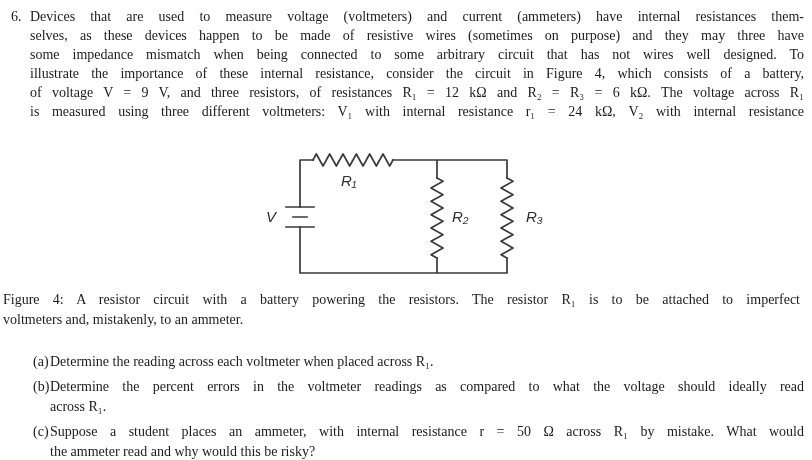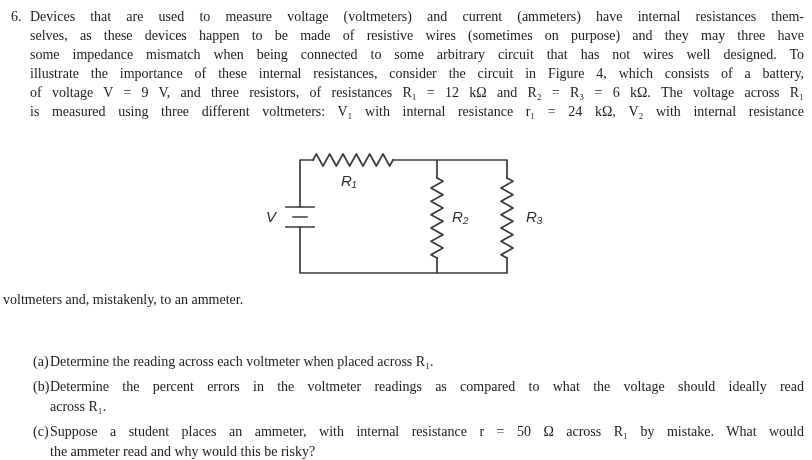--- a/index.html
+++ b/index.html
@@ -36,21 +36,21 @@
 <body>
 
 <div>
 
   <section class="problem">
     <span class="pnum">6.</span>
     <div class="ptext">
       <div class="jl">Devices that are used to measure voltage (voltmeters) and current (ammeters) have internal resistances them-</div>
       <div class="jl">selves, as these devices happen to be made of resistive wires (sometimes on purpose) and they may three have</div>
       <div class="jl">some impedance mismatch when being connected to some arbitrary circuit that has not wires well designed. To</div>
-      <div class="jl">illustrate the importance of these internal resistances, consider the circuit in Figure 4, which consists of a battery,</div>
+      <div class="jl">illustrate the importance of these internal resistance, consider the circuit in Figure 4, which consists of a battery,</div>
       <div class="jl">of voltage V = 9 V, and three resistors, of resistances R₁ = 12 kΩ and R₂ = R₃ = 6 kΩ. The voltage across R₁</div>
       <div class="jl">is measured using three different voltmeters: V₁ with internal resistance r₁ = 24 kΩ, V₂ with internal resistance</div>
     </div>
   </section>
 
   <figure class="circuit">
     <svg width="300" height="140" viewBox="0 0 300 140">
       <defs>
         <path id="rzig" d="M0,0 L3.33,-6 L10,6 L16.67,-6 L23.33,6 L30,-6 L36.67,6 L43.33,-6 L50,6 L56.67,-6 L63.33,6 L70,-6 L76.67,6 L80,0"></path>
       </defs>
@@ -65,20 +65,21 @@
         <use href="#rzig" transform="translate(247,32) rotate(90)"></use>
       </g>
       <text class="circ-label" x="6" y="76">V</text>
       <text class="circ-label" x="81" y="40">R₁</text>
       <text class="circ-label" x="192" y="76">R₂</text>
       <text class="circ-label" x="266" y="76">R₃</text>
     </svg>
   </figure>
 
   <section class="caption">
+    <div class="jl">Figure 4: A resistor circuit with a battery powering the resistors. The resistor R₁ is to be attached to imperfect</div>
     <div class="jl last">voltmeters and, mistakenly, to an ammeter.</div>
   </section>
 
   <section class="subs">
     <div class="item">
       <span class="ilabel">(a)</span>
       <div class="itext">
         <div class="jl last">Determine the reading across each voltmeter when placed across R₁.</div>
       </div>
     </div>

